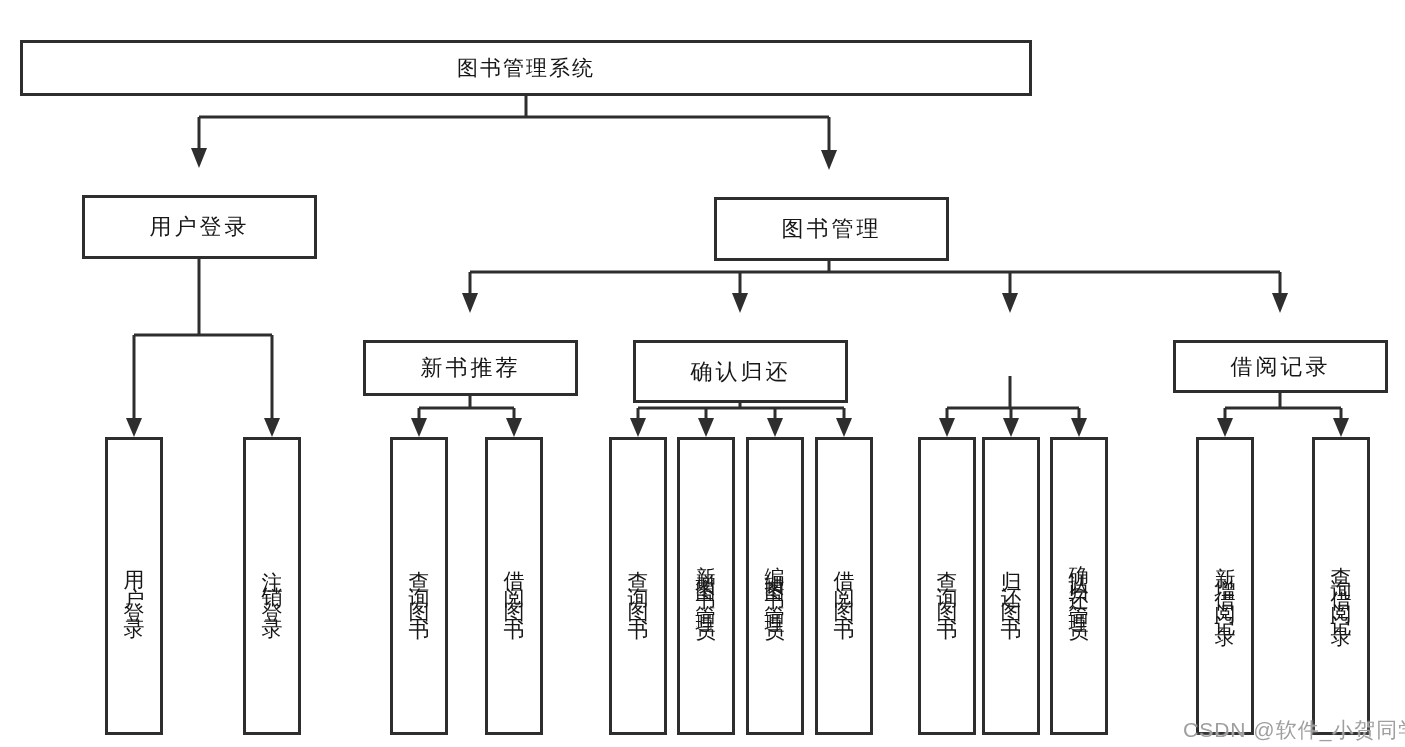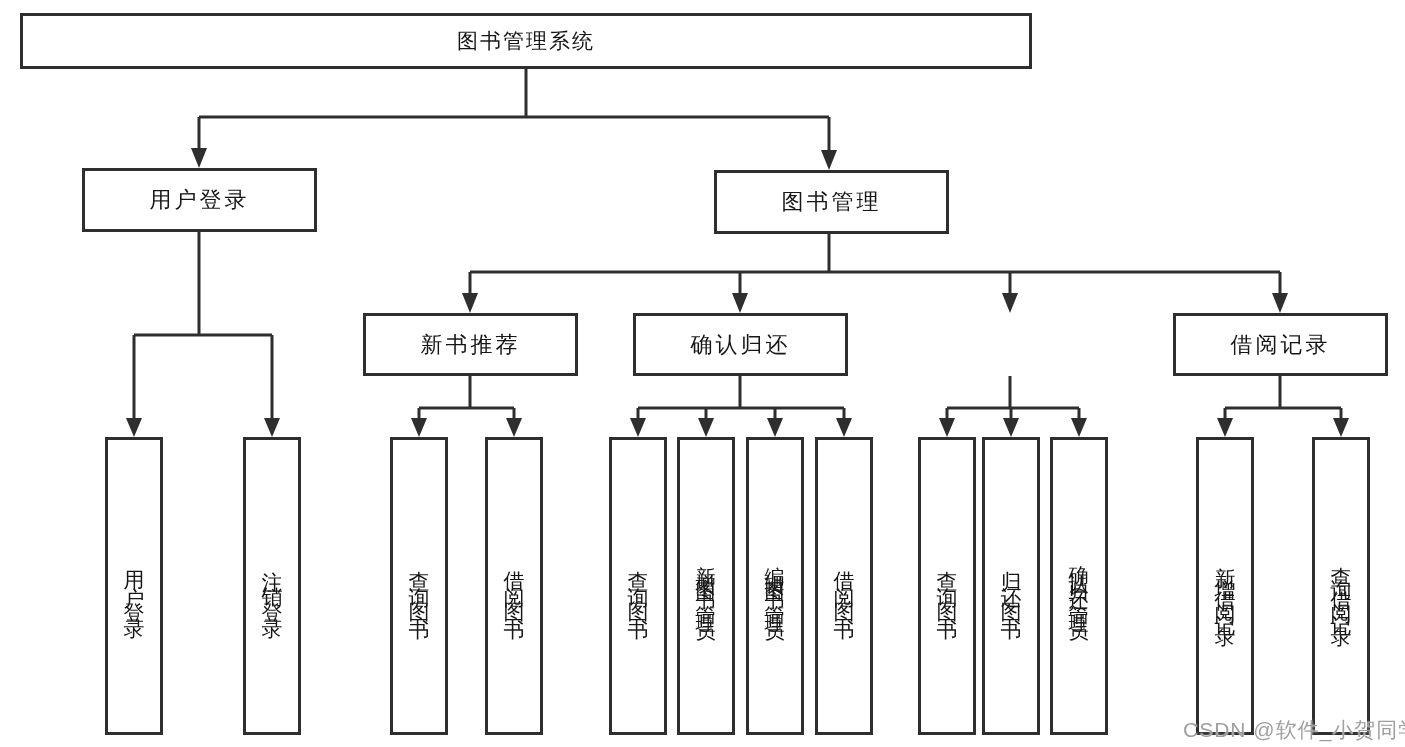--- a/index.html
+++ b/index.html
@@ -4,21 +4,21 @@
 <style>
   html,body{margin:0;padding:0;background:#ffffff;}
   .stage{
     position:relative;width:1405px;height:747px;background:#ffffff;overflow:hidden;
     font-family:"Liberation Sans","DejaVu Sans",sans-serif;color:#161616;
   }
   .wires{position:absolute;left:0;top:0;}
   .box{
     position:absolute;box-sizing:border-box;border:3px solid #2e2e2e;background:#ffffff;
     display:flex;align-items:center;justify-content:center;
-    font-size:22px;letter-spacing:3px;color:#161616;white-space:nowrap;
+    font-size:22px;letter-spacing:3px;color:#161616;white-space:nowrap;margin-top:27px;
   }
   .box.root{font-size:21px;letter-spacing:2px;}
   .leaf{
     position:absolute;box-sizing:border-box;border:3px solid #2e2e2e;background:#ffffff;
     writing-mode:vertical-rl;text-orientation:mixed;text-align:center;
     font-size:21px;letter-spacing:16px;line-height:52px;color:#161616;
     width:58px;top:437px;height:298px;
   }
   .leaf.mid{letter-spacing:12px;}
   .leaf.long{letter-spacing:8px;font-size:20px;}
@@ -94,23 +94,23 @@
       <polygon points="1217,418 1233,418 1225,437"></polygon>
       <polygon points="1333,418 1349,418 1341,437"></polygon>
     </g>
   </svg>
 
   <div class="box root" style="left:20px;top:13px;width:1012px;height:56px">图书管理系统</div>
 
   <div class="box" style="left:82px;top:168px;width:235px;height:64px">用户登录</div>
   <div class="box" style="left:714px;top:170px;width:235px;height:64px">图书管理</div>
 
-  <div class="box" style="left:363px;top:313px;width:215px;height:63px">新书推荐</div>
+  <div class="box" style="left:363px;top:313px;width:215px;height:56px">新书推荐</div>
   <div class="box" style="left:633px;top:313px;width:215px;height:63px">确认归还</div>
-  <div class="box" style="left:1173px;top:313px;width:215px;height:63px">借阅记录</div>
+  <div class="box" style="left:1173px;top:313px;width:215px;height:53px">借阅记录</div>
 
   <div class="leaf" style="left:105px">用户登录</div>
   <div class="leaf" style="left:243px">注销登录</div>
 
   <div class="leaf" style="left:390px">查询图书</div>
   <div class="leaf" style="left:485px">借阅图书</div>
 
   <div class="leaf" style="left:609px">查询图书</div>
   <div class="leaf long" style="left:677px">新增图书（管理员）</div>
   <div class="leaf long" style="left:746px">编辑图书（管理员）</div>

